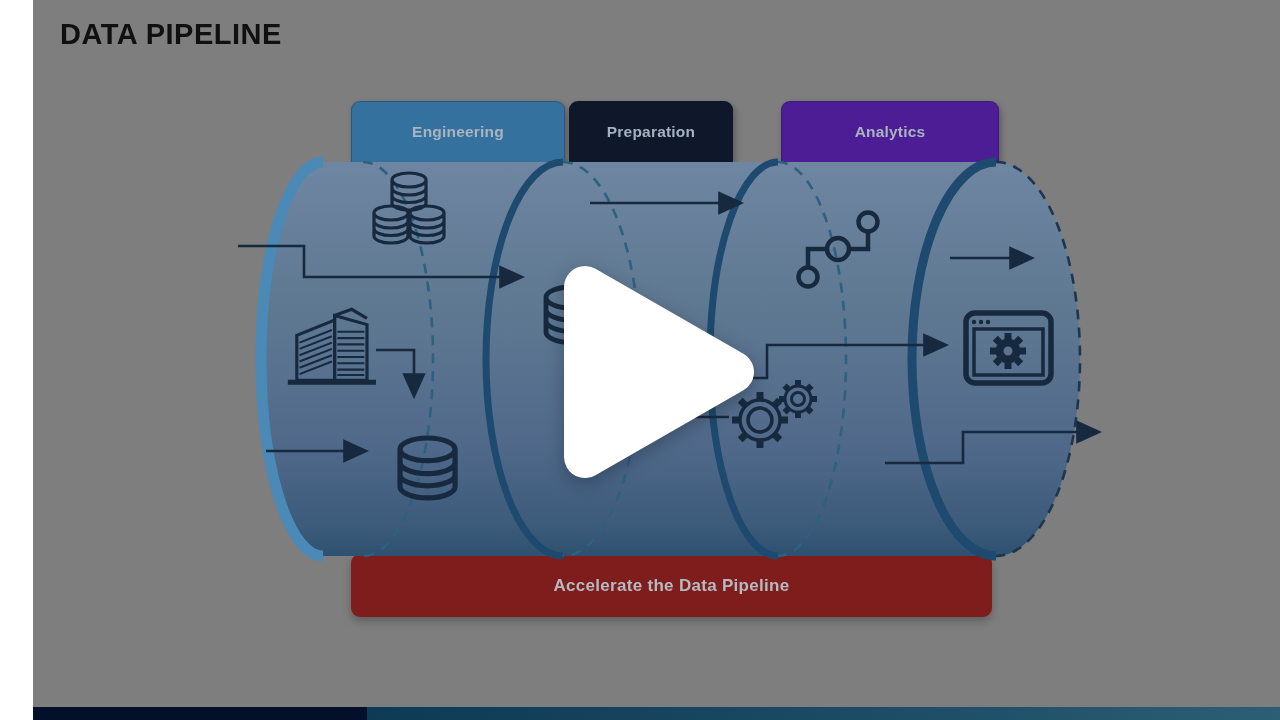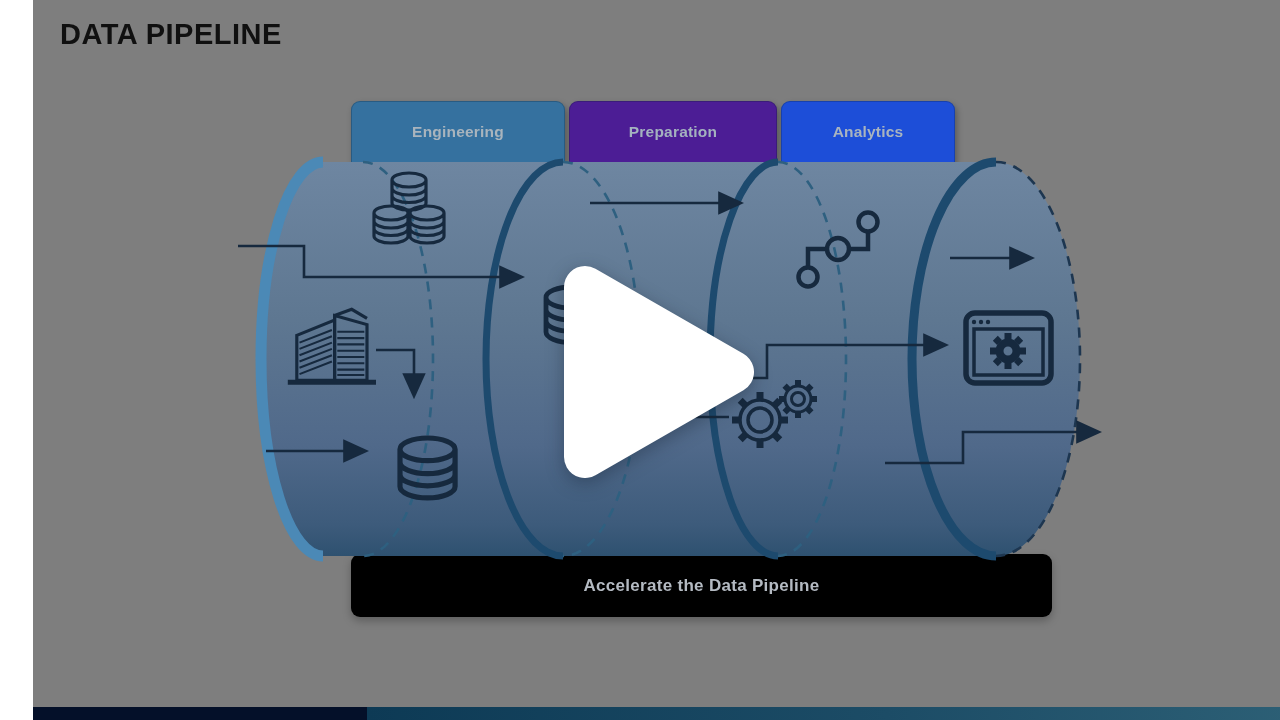--- a/index.html
+++ b/index.html
@@ -6,24 +6,24 @@
   .stage{position:relative;width:1280px;height:720px;background:#7e7e7e;overflow:hidden;
          font-family:"Liberation Sans",sans-serif;margin-left:33px;}
   .title{position:absolute;left:27px;top:18px;font-size:29px;font-weight:700;
          color:#101010;letter-spacing:.5px;}
   .subtitle{position:absolute;left:27px;top:63px;font-size:23px;font-weight:400;color:#1a1a1a;}
   .tab{position:absolute;top:101px;height:62px;border-radius:9px 9px 0 0;
        display:flex;align-items:center;justify-content:center;
        font-size:15.5px;font-weight:700;letter-spacing:.2px;
        box-shadow:2px 3px 6px rgba(0,0,0,.30), inset 0 0 0 1px rgba(8,28,44,.25);text-align:center;}
   .tab-1{left:318px;width:214px;background:#35719f;color:#a9b4bd;}
-  .tab-2{left:536px;width:208px;background:#4c1d95;color:#a4b2bf;}
-  .tab-3{left:748px;width:174px;background:#1d4ed8;color:#a9b4bf;}
-  .banner{position:absolute;left:318px;top:554px;width:701px;height:63px;border-radius:9px;
-          background:#000000;color:#b4bac2;font-size:17px;font-weight:700;letter-spacing:.3px;
+  .tab-2{left:536px;width:164px;background:#0f172a;color:#a4b2bf;}
+  .tab-3{left:748px;width:218px;background:#4c1d95;color:#a9b4bf;}
+  .banner{position:absolute;left:318px;top:554px;width:641px;height:63px;border-radius:9px;
+          background:#7f1d1d;color:#b4bac2;font-size:17px;font-weight:700;letter-spacing:.3px;
           display:flex;align-items:center;justify-content:center;
           box-shadow:0 4px 8px rgba(0,0,0,.25);}
   .diagram{position:absolute;left:0;top:0;pointer-events:none;}
   .play{position:absolute;left:505px;top:245px;cursor:pointer;
         filter:drop-shadow(0 5px 9px rgba(15,25,40,.35));}
   .stripe{position:absolute;left:0;bottom:0;width:1280px;height:13px;}
   .stripe-left{position:absolute;left:0;top:0;width:334px;height:13px;background:#041029;}
   .stripe-right{position:absolute;left:334px;top:0;width:946px;height:13px;
         background:linear-gradient(90deg,#0d3a55 0%,#1c4c66 55%,#2d6076 100%);}
 </style>

